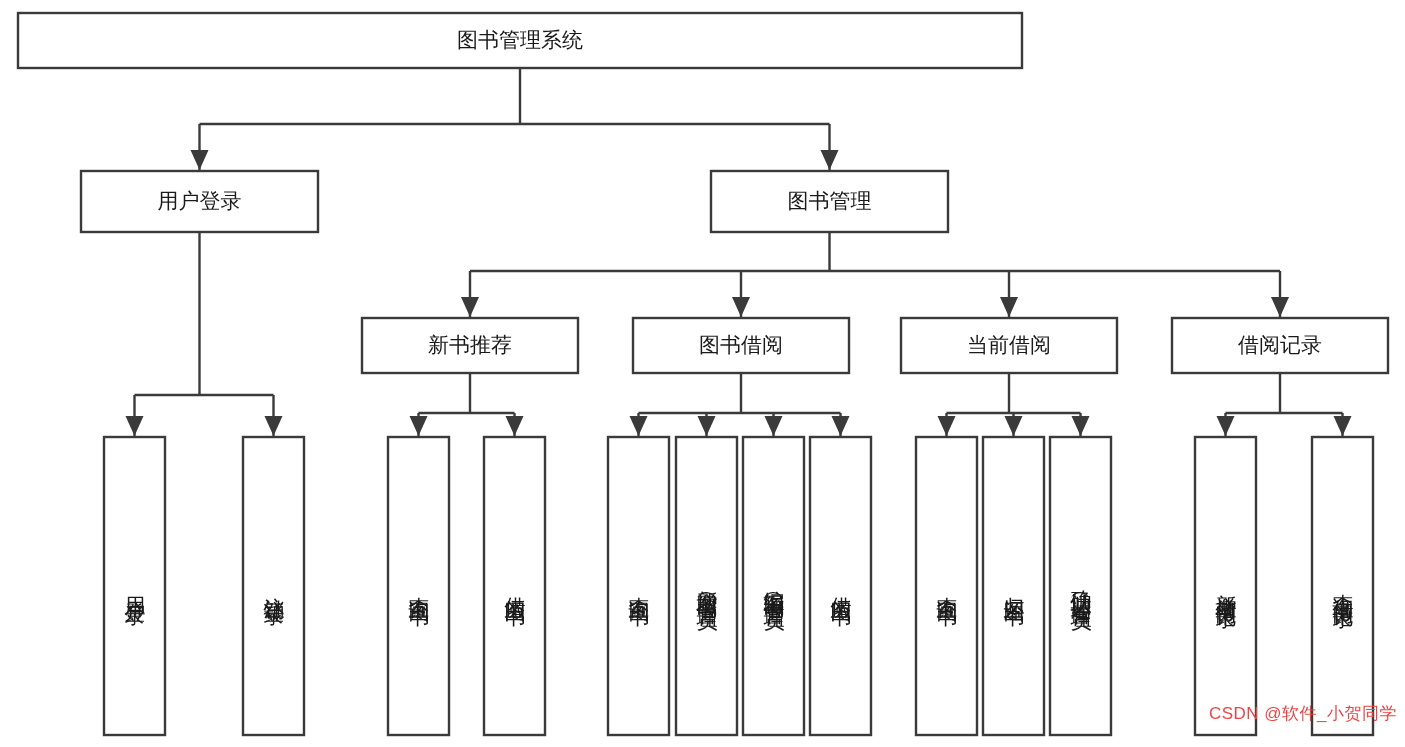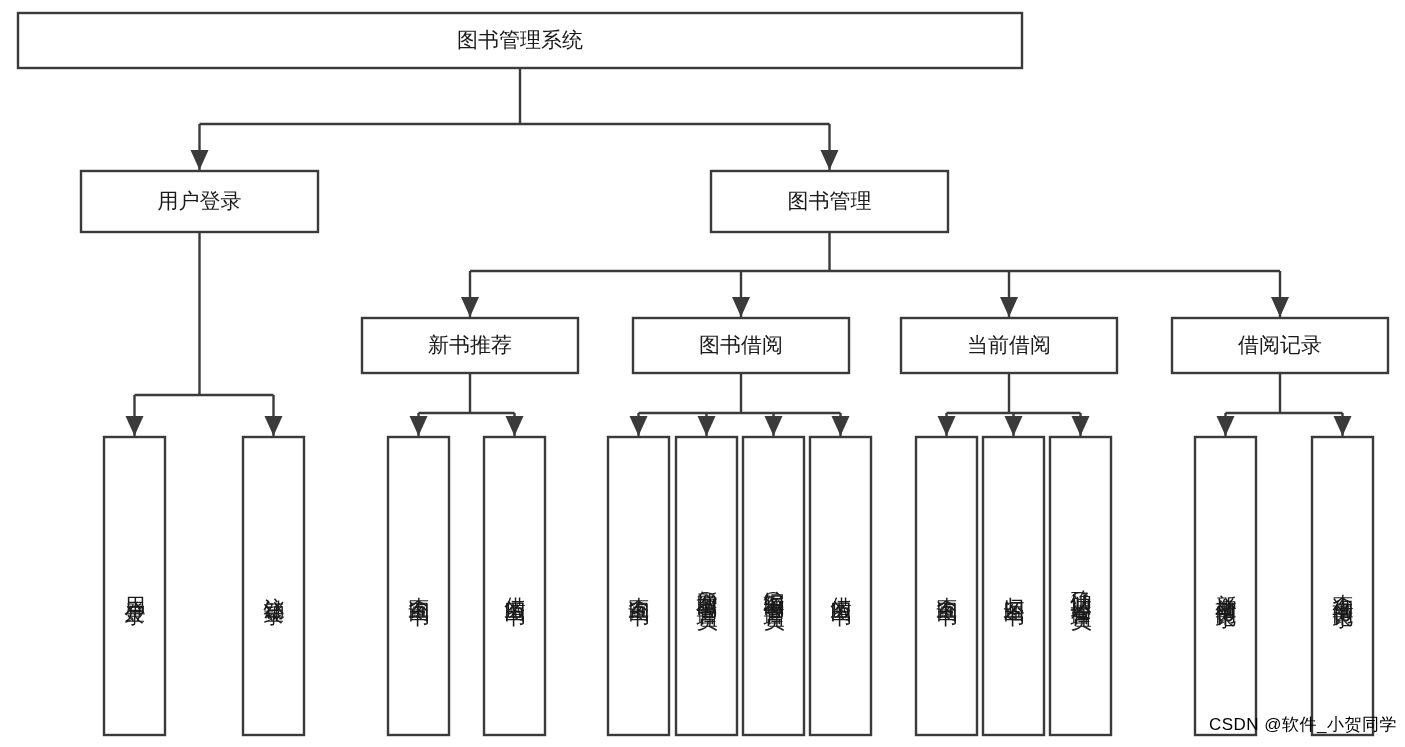--- a/index.html
+++ b/index.html
@@ -62,24 +62,24 @@
     font-family: "Liberation Sans", "DejaVu Sans", sans-serif;
     font-size: 21px;
     line-height: 1.18;
     letter-spacing: 3px;
     color: #1a1a1a;
     white-space: nowrap;
   }
   .watermark {
     position: absolute;
     right: 8px;
-    bottom: 11px;
+    bottom: 22px;
     font-family: "Liberation Sans", "DejaVu Sans", sans-serif;
     font-size: 17px;
-    color: #000000;
+    color: #ef4444;
     letter-spacing: 0.5px;
     white-space: nowrap;
     pointer-events: none;
   }
 </style>
 </head>
 <body>
 
 <div id="diagram-root">
   <svg class="tree-canvas" id="tree-canvas" viewBox="0 0 1405 747" xmlns="http://www.w3.org/2000/svg">

